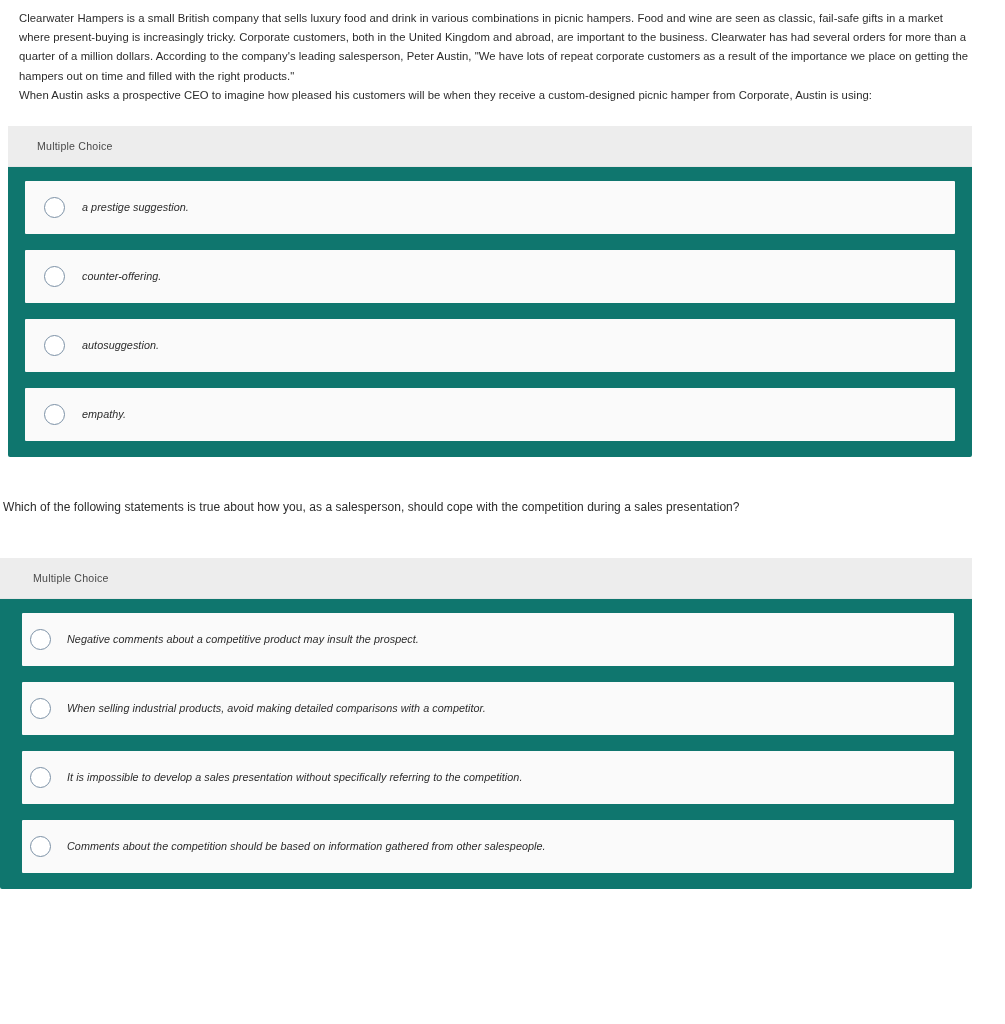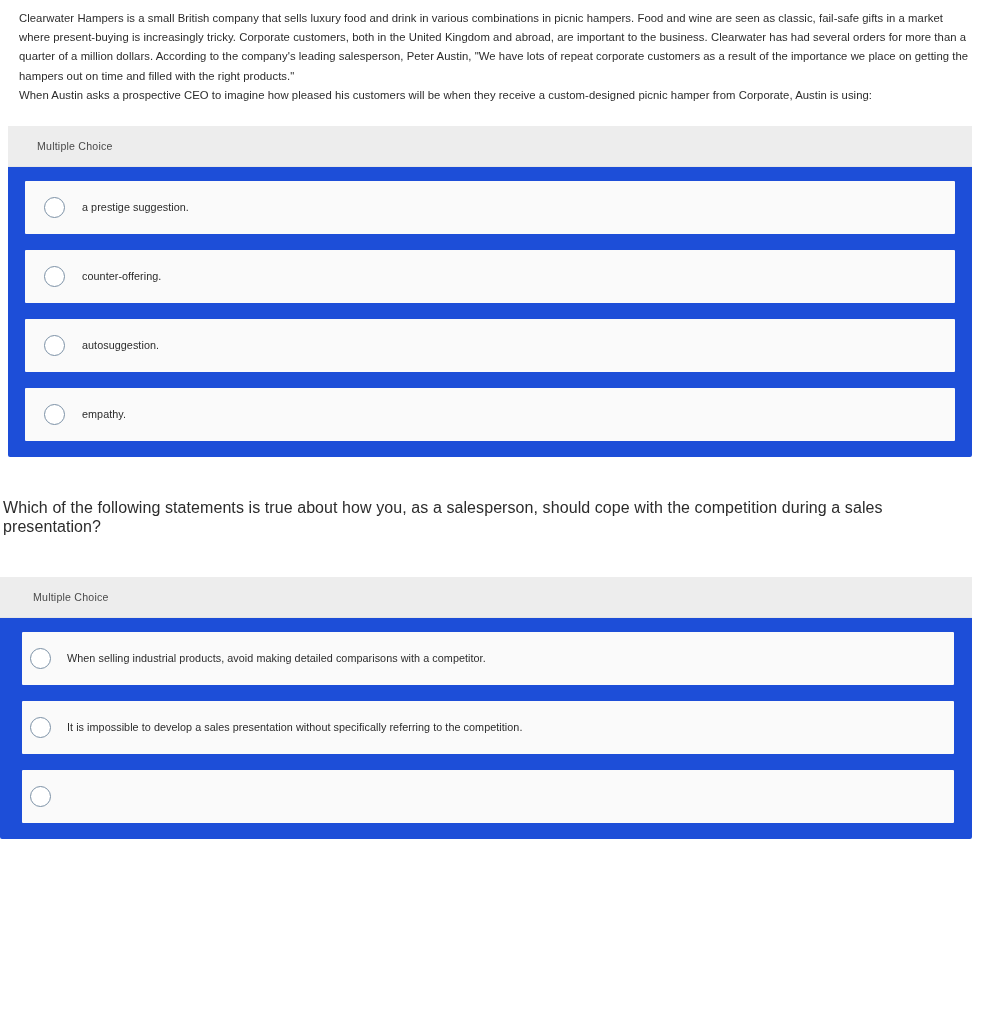--- a/index.html
+++ b/index.html
@@ -30,30 +30,30 @@
     line-height: 19.2px;
     color: #2b2b2b;
     letter-spacing: 0.005em;
   }
   .passage p {
     margin: 0;
   }
 
   
   .stem {
-    font-size: 16px;
+    font-size: 12px;
     line-height: 19.2px;
     color: #2b2b2b;
     padding: 0 20px 0 3px;
     letter-spacing: 0.005em;
   }
 
   
   .qcard {
-    background: #1d4ed8;
+    background: #0f766e;
     border-radius: 2px;
   }
   .qcard.indent {
     margin-left: 8px;
     margin-right: 33px;
   }
   .qcard.flush {
     margin-left: 0px;
     margin-right: 33px;
   }
@@ -102,20 +102,21 @@
     margin-left: 19px;
   }
   .qcard.flush .radio { margin-left: 8px; }
 
   .option-label {
     font-size: 10.8px;
     line-height: 15px;
     color: #2b2b2b;
     margin-left: 17px;
     letter-spacing: 0.005em;
+    font-style: italic;
   }
   .qcard.flush .option-label { margin-left: 16px; }
   .spacer-md  { height: 21px; }
   .spacer-lg  { height: 41px; }
 </style>
 </head>
 <body>
 
 <div class="page">
 
@@ -161,32 +162,37 @@
   <div class="stem">Which of the following statements is true about how you, as a salesperson, should cope with the competition during a sales presentation?</div>
 
   <div class="spacer-lg"></div>
 
   <div class="qcard flush">
     <div class="qcard-header">
       <span class="qcard-header-label">Multiple Choice</span>
     </div>
     <div class="qcard-body">
 
+      <div class="option-row">
+        <span class="radio"></span>
+        <span class="option-label">Negative comments about a competitive product may insult the prospect.</span>
+      </div>
 
 
       <div class="option-row">
         <span class="radio"></span>
         <span class="option-label">When selling industrial products, avoid making detailed comparisons with a competitor.</span>
       </div>
 
       <div class="option-row">
         <span class="radio"></span>
         <span class="option-label">It is impossible to develop a sales presentation without specifically referring to the competition.</span>
       </div>
 
       <div class="option-row">
         <span class="radio"></span>
+        <span class="option-label">Comments about the competition should be based on information gathered from other salespeople.</span>
       </div>
 
     </div>
   </div>
 
 </div>
 
 </body></html>

